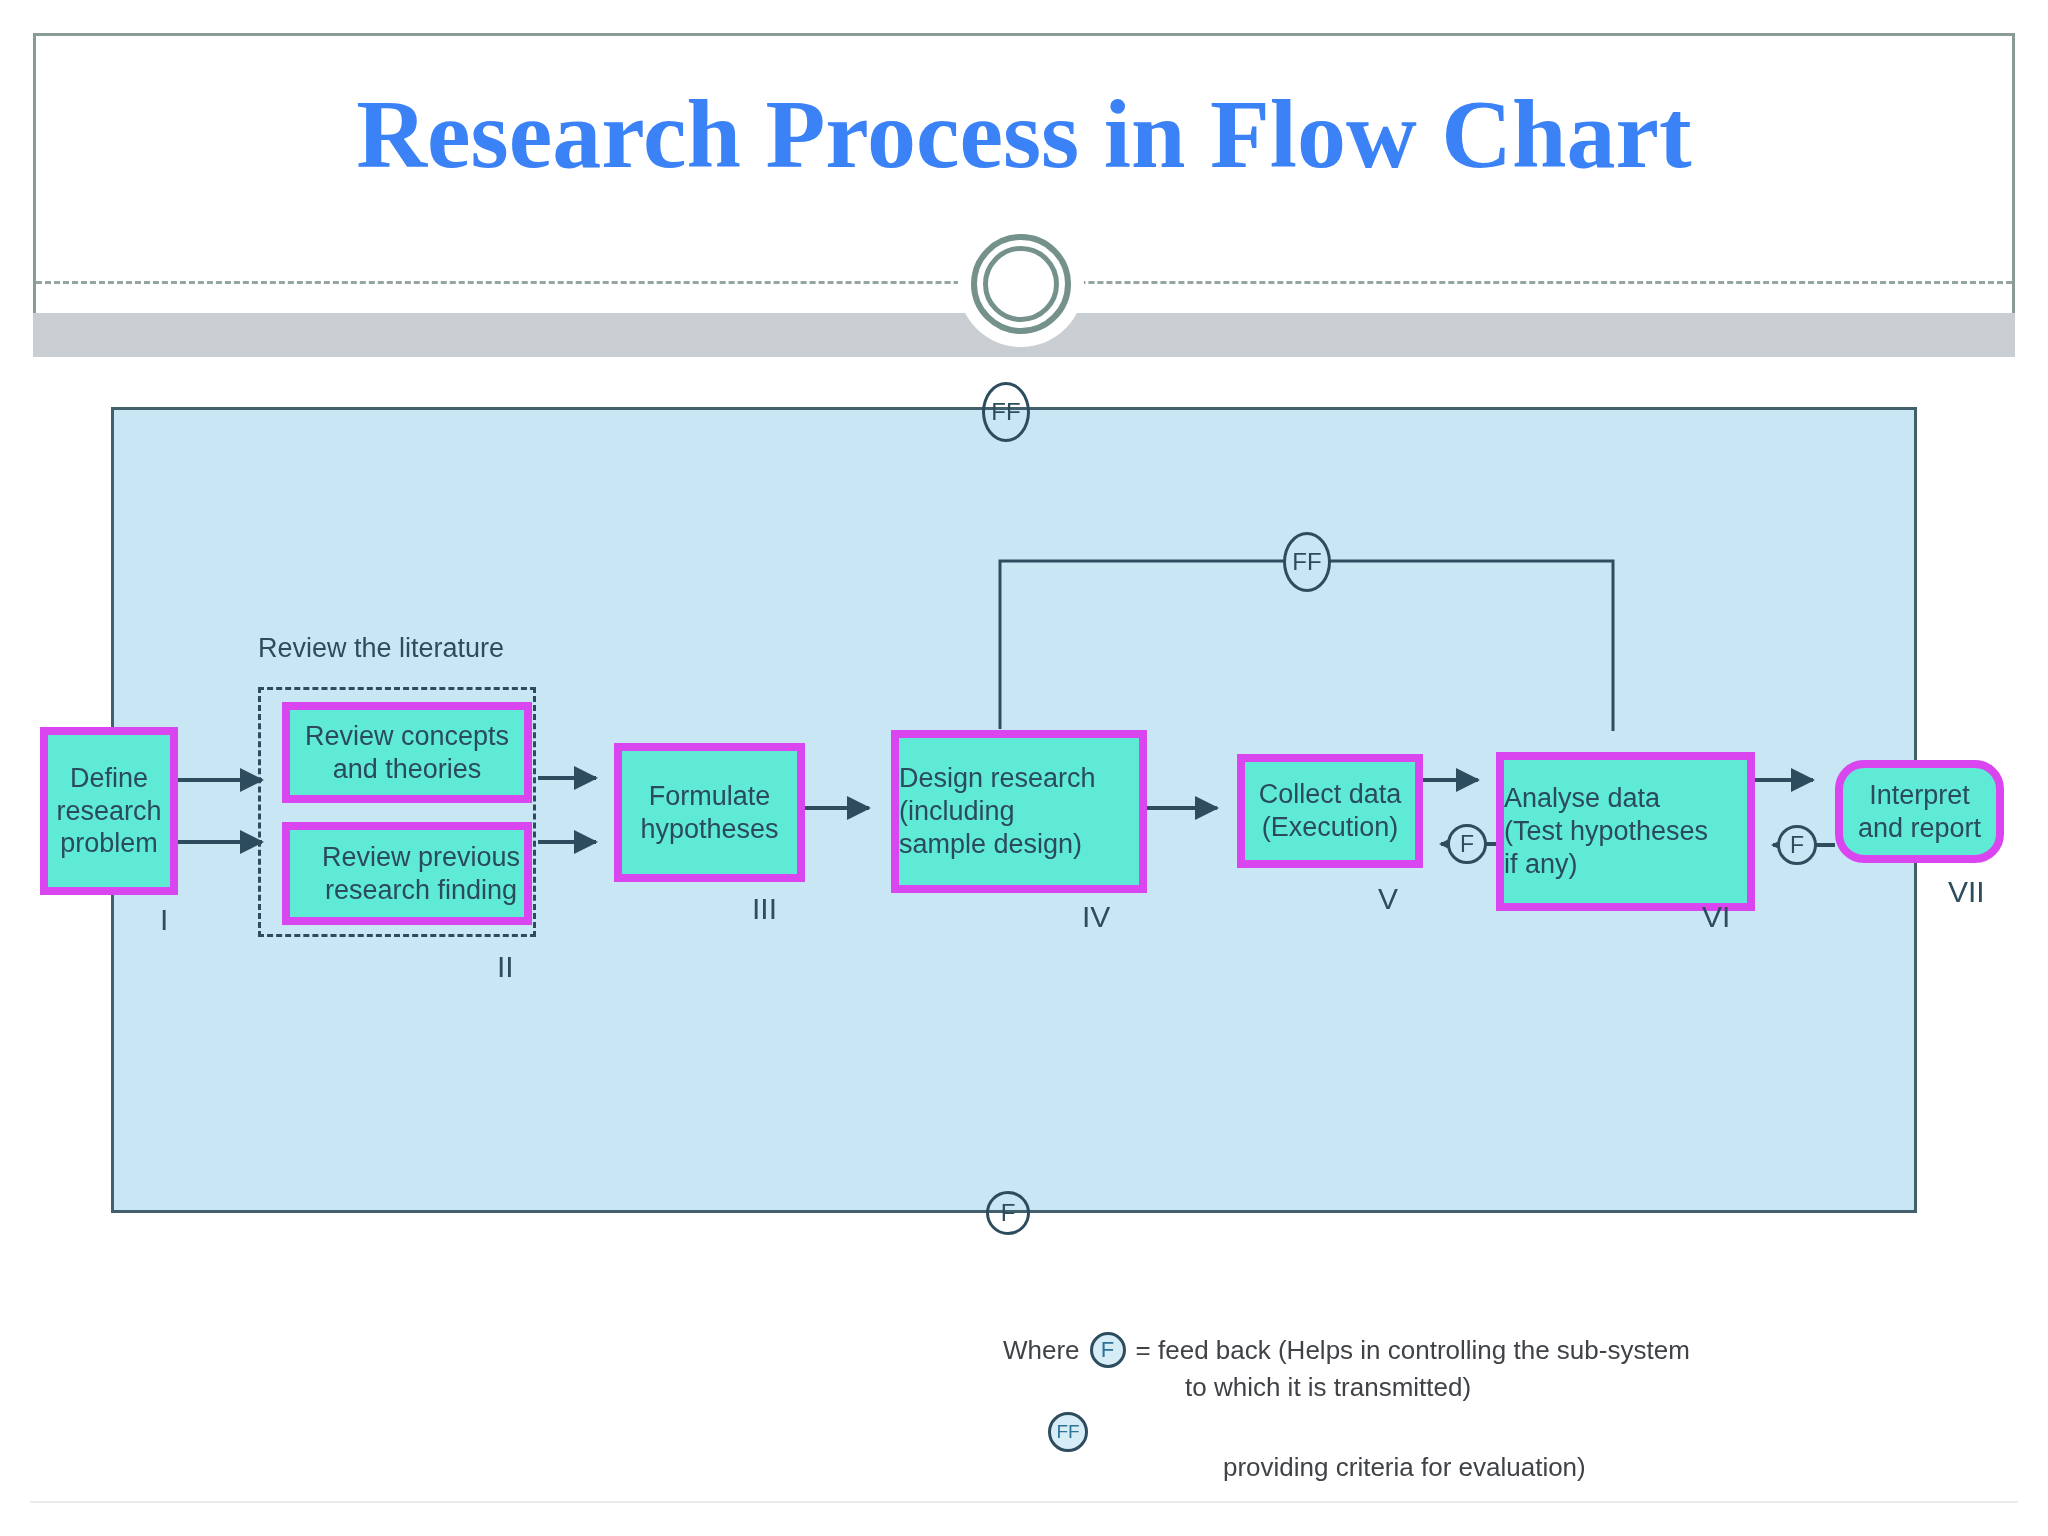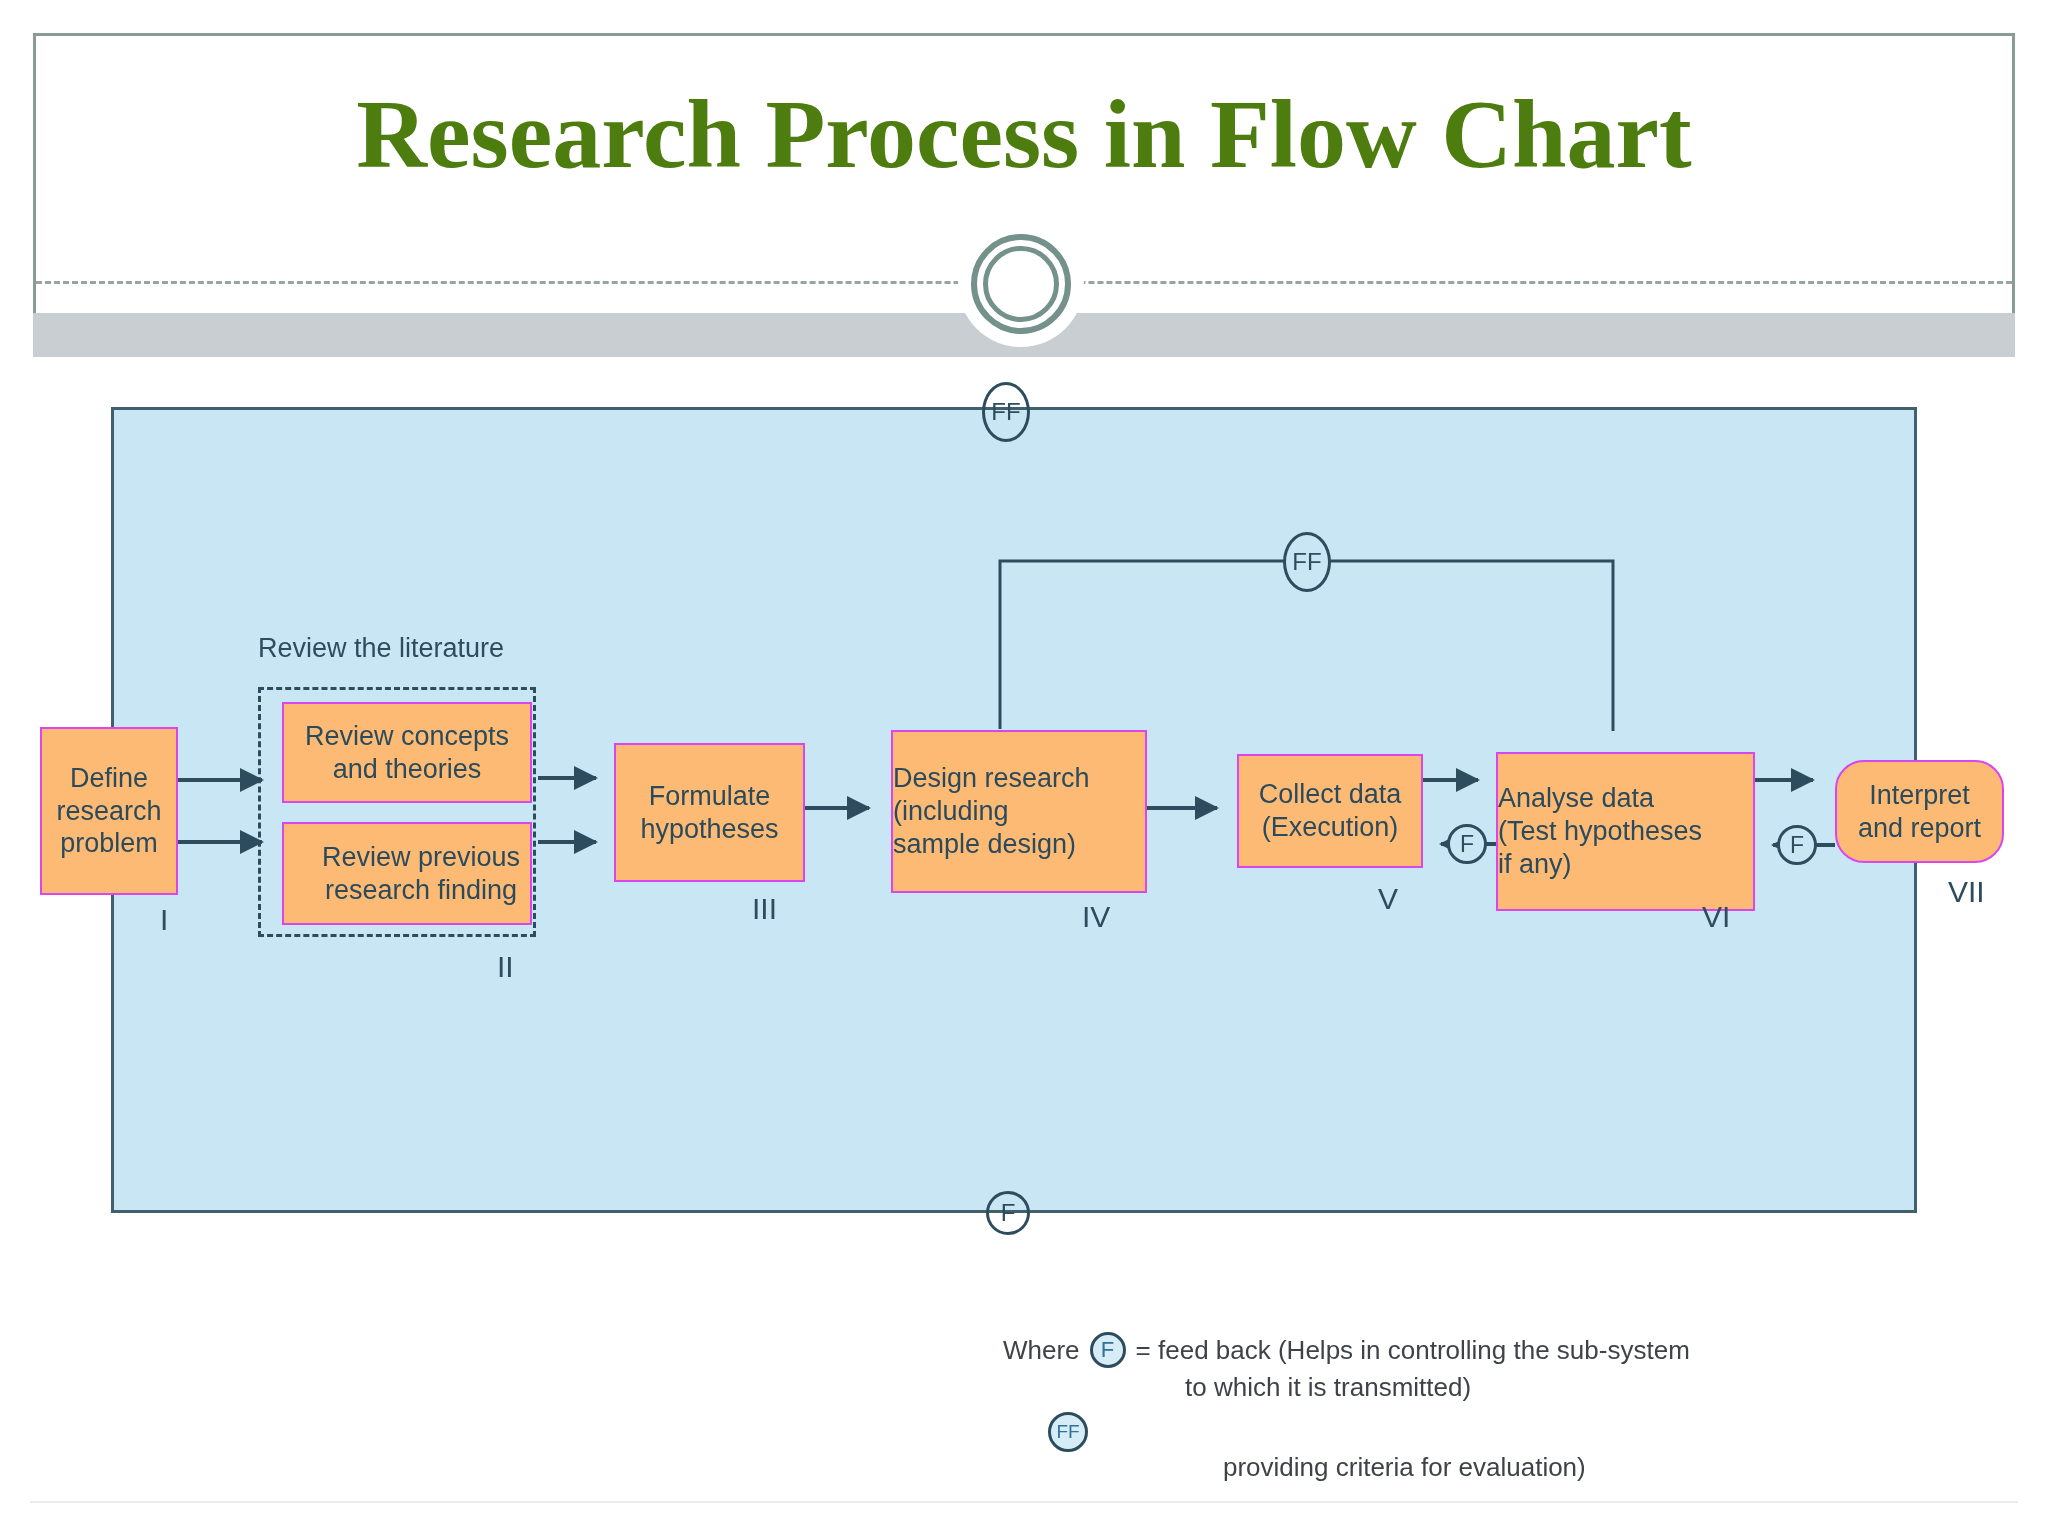--- a/index.html
+++ b/index.html
@@ -4,30 +4,30 @@
 <style>
   html,body{margin:0;padding:0;background:#ffffff;}
   .slide{position:relative;width:2048px;height:1536px;background:#ffffff;overflow:hidden;
          font-family:"Liberation Sans",sans-serif;}
   
   .frame-top{position:absolute;left:33px;top:33px;width:1982px;height:0;border-top:3px solid #8a9a95;}
   .frame-left{position:absolute;left:33px;top:33px;width:0;height:324px;border-left:3px solid #8a9a95;}
   .frame-right{position:absolute;left:2012px;top:33px;width:0;height:324px;border-left:3px solid #8a9a95;}
   .frame-bottom{position:absolute;left:30px;top:1501px;width:1988px;height:0;border-top:2px solid #ebebeb;}
   .page-title{position:absolute;left:0;right:0;top:78px;text-align:center;
-      font-family:"Liberation Serif",serif;font-weight:bold;font-size:98px;color:#4d7c0f;}
+      font-family:"Liberation Serif",serif;font-weight:bold;font-size:98px;color:#3b82f6;}
   .dash-line{position:absolute;left:36px;top:281px;width:1976px;height:0;border-top:3px dashed #95a5a0;}
   .gray-band{position:absolute;left:33px;top:313px;width:1982px;height:44px;background:#c9ced2;}
   .orn-white{position:absolute;left:958px;top:221px;width:126px;height:126px;border-radius:50%;background:#ffffff;}
   .orn-outer{position:absolute;left:971px;top:234px;width:88px;height:88px;border-radius:50%;border:6px solid #74918b;background:#ffffff;}
   .orn-inner{position:absolute;left:983px;top:246px;width:66px;height:66px;border-radius:50%;border:5px solid #74918b;background:#ffffff;}
   
   .panel{position:absolute;left:111px;top:407px;width:1806px;height:806px;background:#c9e6f4;border:3px solid #41606c;box-sizing:border-box;}
   .flow-svg{position:absolute;left:0;top:0;width:2048px;height:1536px;}
-  .box{position:absolute;background:#fdba74;border:2px solid #d946ef;box-sizing:border-box;
+  .box{position:absolute;background:#5eead4;border:8px solid #d946ef;box-sizing:border-box;
        color:#2b4a5c;font-size:27px;line-height:1.22;white-space:pre-line;
        display:flex;align-items:center;justify-content:center;text-align:center;}
   .box.left{justify-content:flex-start;text-align:left;}
   .b-define{left:40px;top:727px;width:138px;height:168px;}
   .b-concepts{left:282px;top:702px;width:250px;height:101px;}
   .b-previous{left:282px;top:822px;width:250px;height:103px;padding-left:28px;}
   .b-formulate{left:614px;top:743px;width:191px;height:139px;}
   .b-design{left:891px;top:730px;width:256px;height:163px;}
   .b-collect{left:1237px;top:754px;width:186px;height:114px;}
   .b-analyse{left:1496px;top:733px;width:259px;height:159px;margin-top:19px;}

